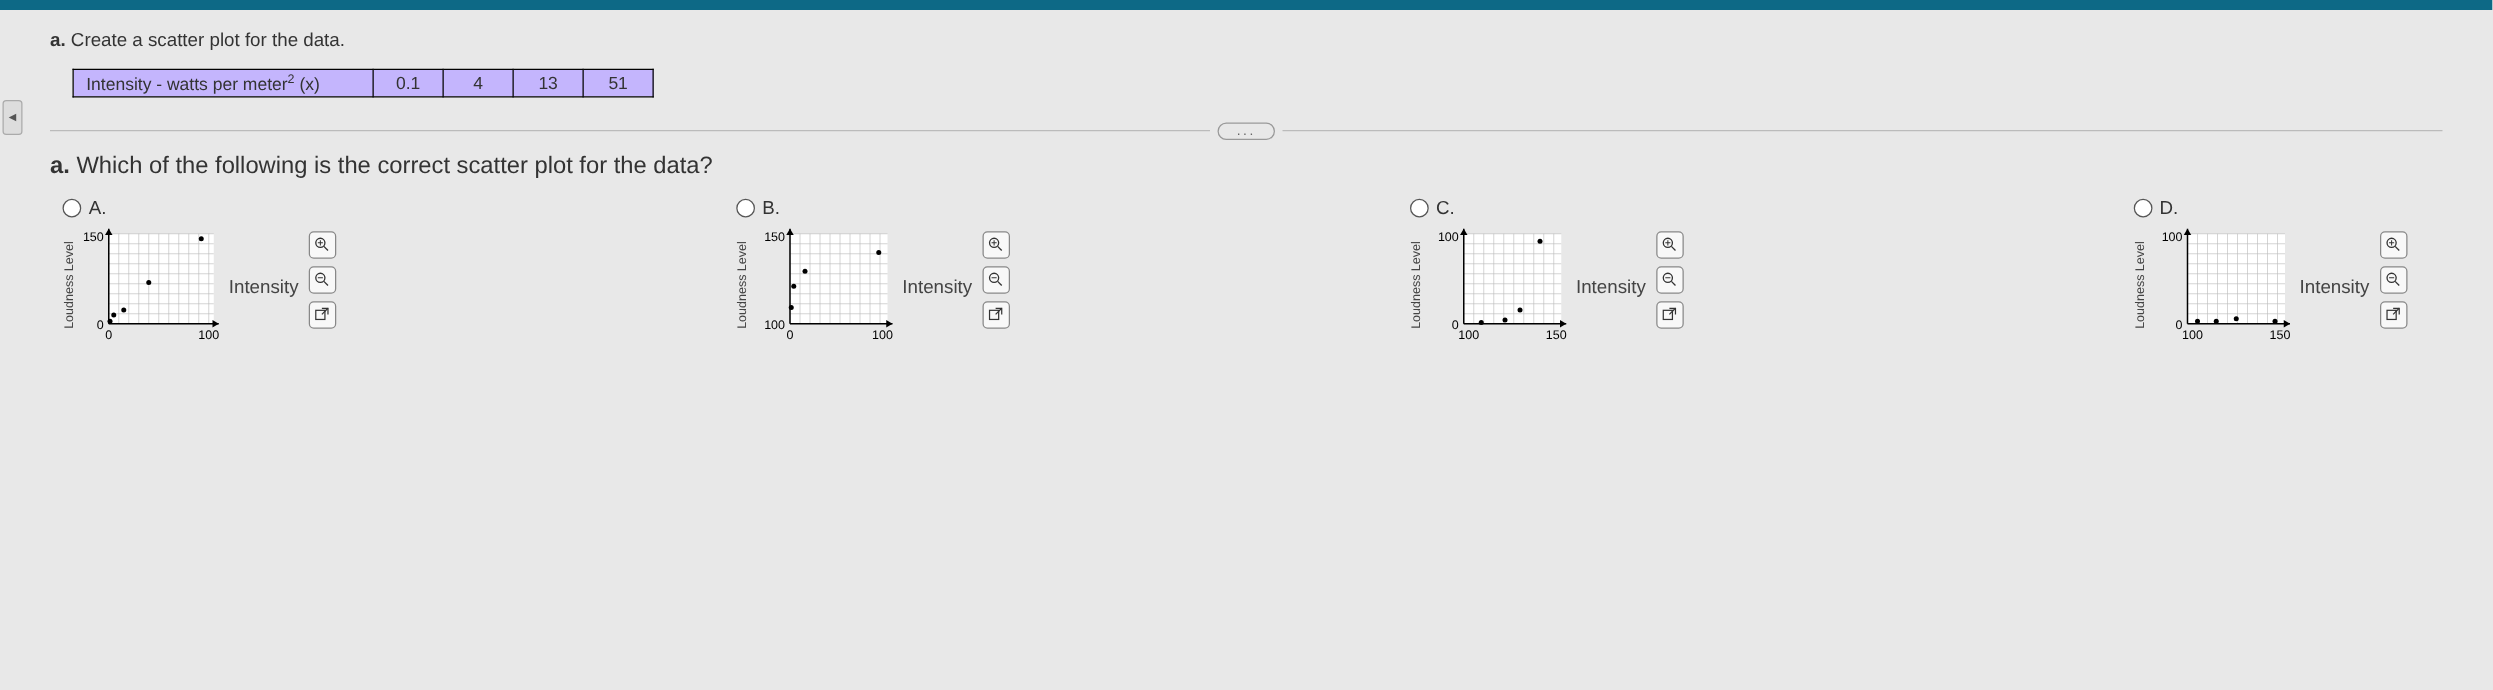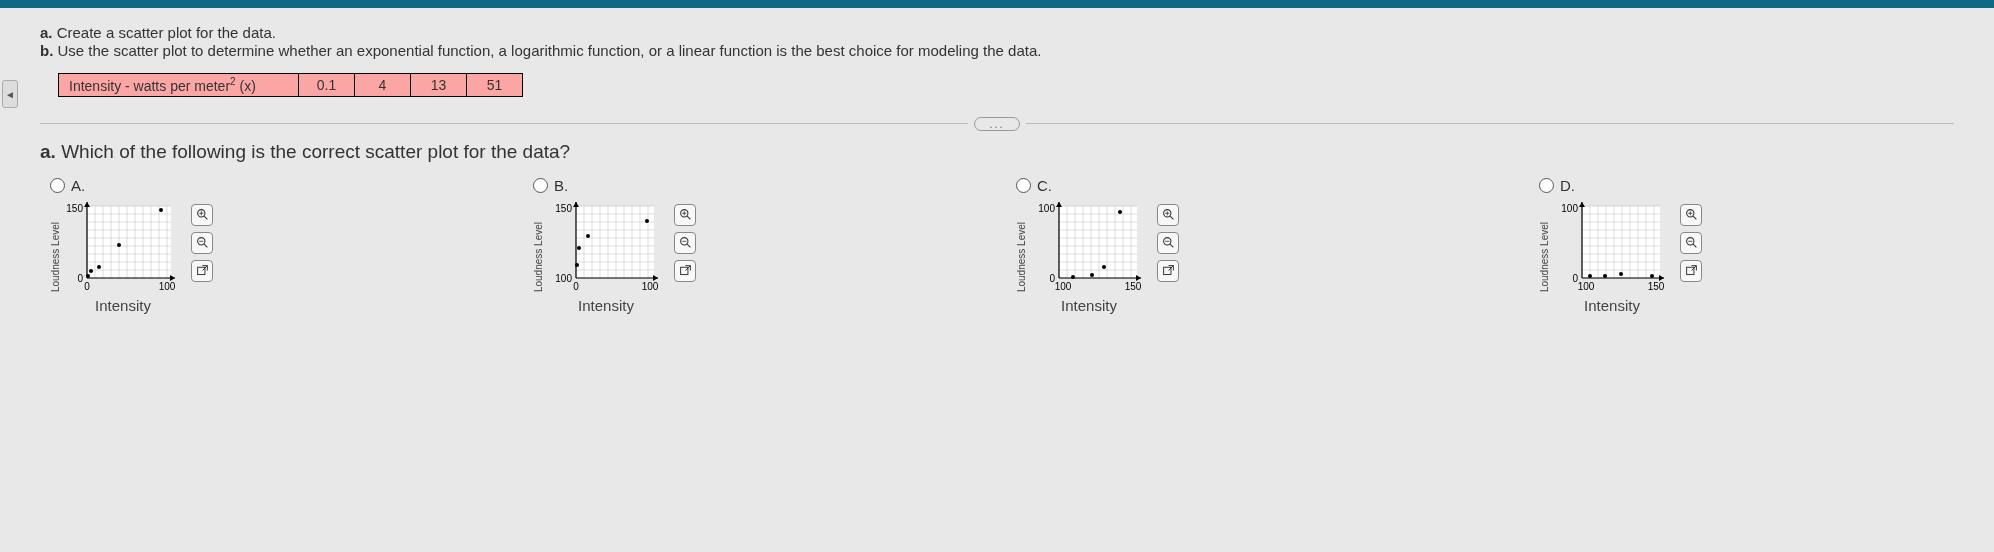--- a/index.html
+++ b/index.html
@@ -26,21 +26,21 @@
     .data-table {
       border-collapse: collapse;
       margin: 4px 0 0 18px;
       font-size: 14px;
     }
     .data-table td, .data-table th {
       border: 1px solid #000;
       padding: 2px 8px;
       text-align: center;
       font-weight: normal;
-      background: #fca5a5;
+      background: #c4b5fd;
     }
     .data-table .row-header {
       text-align: left;
       padding: 2px 10px;
       min-width: 240px;
     }
     .data-table td.val { min-width: 56px; }
     sup { font-size: 10px; }
     
     .sep-row {
@@ -96,21 +96,21 @@
       display: flex;
       align-items: center;
     }
     .ylabel {
       writing-mode: vertical-rl;
       transform: rotate(180deg);
       font-size: 10px;
       color: #444;
       margin-right: 2px;
     }
-    .plot-col { display: flex; flex-direction: column; align-items: center; }
+    .plot-col { display: flex; flex-direction: row; align-items: center; }
     svg.plot { display: block; }
     .xlabel { font-size: 15px; color: #444; margin-top: 2px; }
     
     .tool-col {
       display: flex;
       flex-direction: column;
       gap: 6px;
       margin-top: 4px;
     }
     .tool-btn {
@@ -147,21 +147,20 @@
 
 <div class="top-bar"></div>
 
 <div class="collapse-tab">◄</div>
 
 <div class="content">
 
 
   <div class="parts">
     <div class="part-line"><b>a.</b> <span>Create a scatter plot for the data.</span></div>
-    <div class="part-line"><b>b.</b> <span>Use the scatter plot to determine whether an exponential function, a logarithmic function, or a linear function is the best choice for modeling the data.</span></div>
   </div>
 
   <table class="data-table">
     <tbody>
         <tr>
       <td class="row-header">Intensity - watts per meter<sup>2</sup> (x)</td>
       <td class="val">0.1</td>
       <td class="val">4</td>
       <td class="val">13</td>
       <td class="val">51</td>

